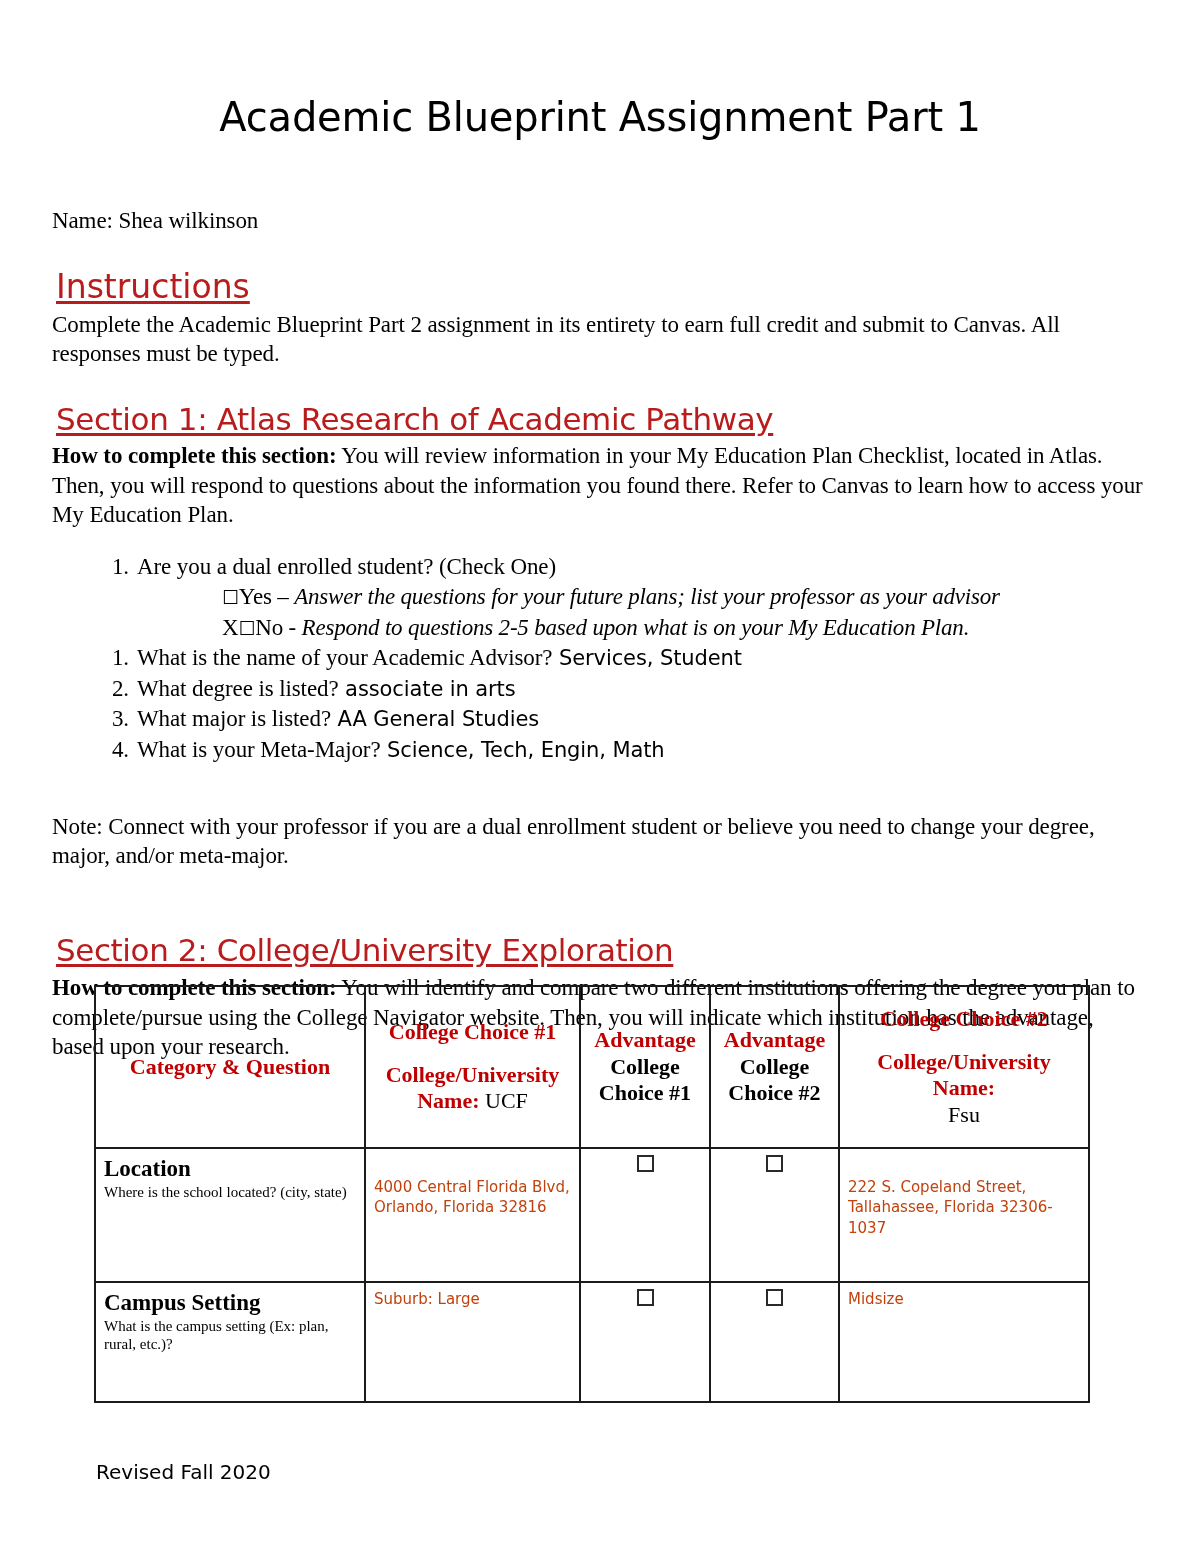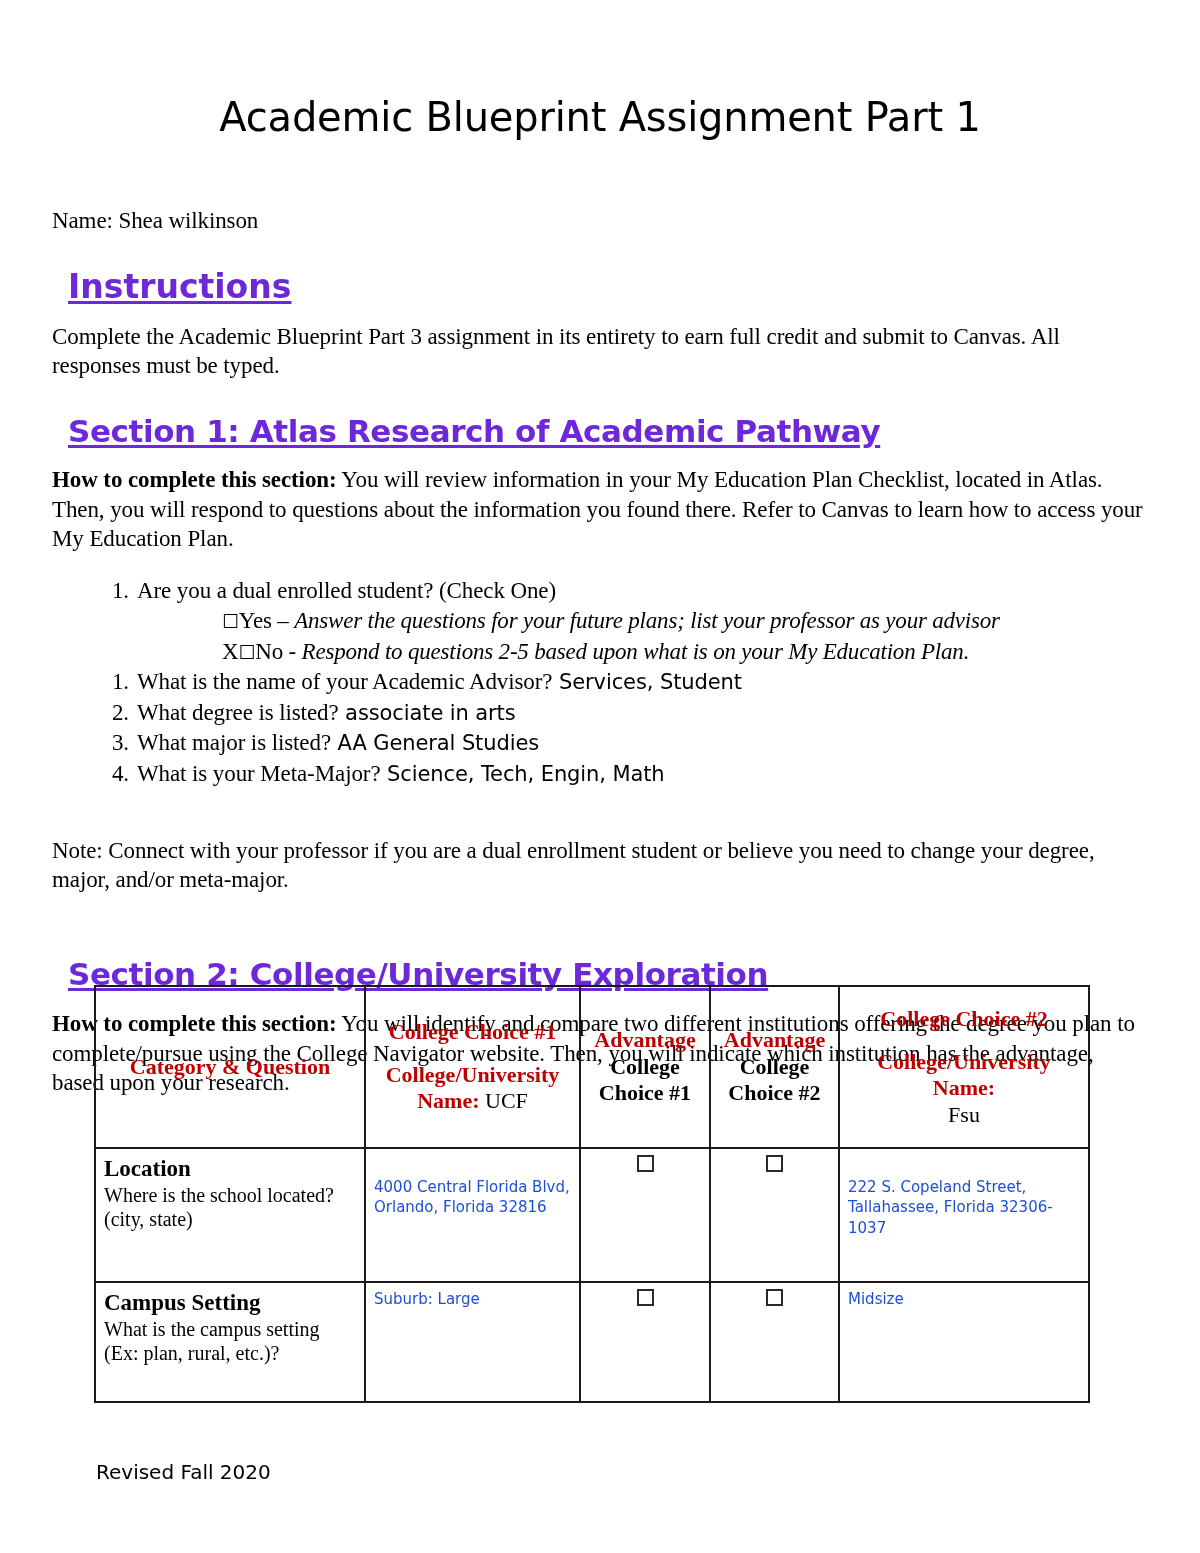--- a/index.html
+++ b/index.html
@@ -40,27 +40,27 @@
   
   .name-line {
     font-size: 23px;
     margin-top: 68px;
     line-height: 1.25;
     letter-spacing: -0.1px;
   }
 
   
   .heading-red {
-    color: #6d28d9;
-    font-family: "DejaVu Sans", "Liberation Sans", sans-serif;
-    font-weight: bold;
+    color: #b91c1c;
+    font-family: "DejaVu Sans", "Liberation Sans", sans-serif;
+    font-weight: normal;
     text-decoration: underline;
     text-underline-offset: 3px;
     line-height: 1.15;
-    margin: 16px;
+    margin: 4px;
   }
   .heading-instructions {
     font-size: 33px;
     margin-top: 32px;
   }
   .heading-section {
     font-size: 31px;
     margin-top: 33px;
     letter-spacing: -0.4px;
   }
@@ -162,28 +162,28 @@
     font-size: 22px;
   }
   .hdr-spacer { height: 16px; }
 
   .cat-title {
     font-weight: bold;
     font-size: 23px;
     line-height: 1.2;
   }
   .cat-q {
-    font-size: 20px;
+    font-size: 15px;
     line-height: 1.22;
   }
   .cell-answer {
     font-family: "DejaVu Sans", "Liberation Sans", sans-serif;
     font-size: 15px;
     line-height: 1.35;
-    color: #1d4ed8;
+    color: #c2410c;
   }
   .cell-answer.pad-top { padding-top: 28px; }
   .cell-check {
     text-align: center;
     padding-top: 4px;
   }
   .checkbox {
     display: inline-block;
     width: 17px;
     height: 17px;
@@ -210,21 +210,21 @@
 <div class="page">
 
   <h1 class="doc-title">Academic Blueprint Assignment Part 1</h1>
 
   <div class="name-line">
     <span>Name:</span>
     <span>Shea wilkinson</span>
   </div>
 
   <h2 class="heading-red heading-instructions">Instructions</h2>
-  <p class="body-par">Complete the Academic Blueprint Part 3 assignment in its entirety to earn full credit and submit to Canvas. All responses must be typed.</p>
+  <p class="body-par">Complete the Academic Blueprint Part 2 assignment in its entirety to earn full credit and submit to Canvas. All responses must be typed.</p>
 
   <h2 class="heading-red heading-section">Section 1: Atlas Research of Academic Pathway </h2>
   <p class="body-par"><b>How to complete this section:</b><span> You will review information in your My Education Plan Checklist, located in Atlas. Then, you will respond to questions about the information you found there. Refer to Canvas to learn how to access your My Education Plan.</span></p>
 
   <ul class="qlist">
     <li>
       <span class="num">1.</span>
       <span>Are you a dual enrolled student? (Check One)</span>
     </li>
   </ul>

